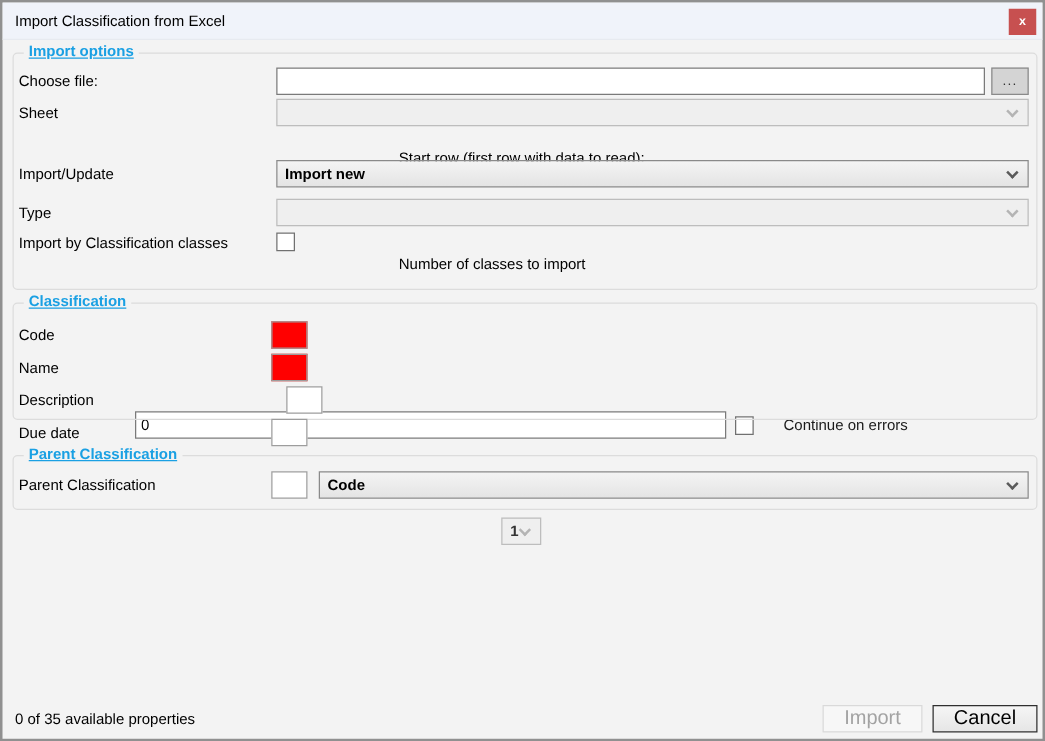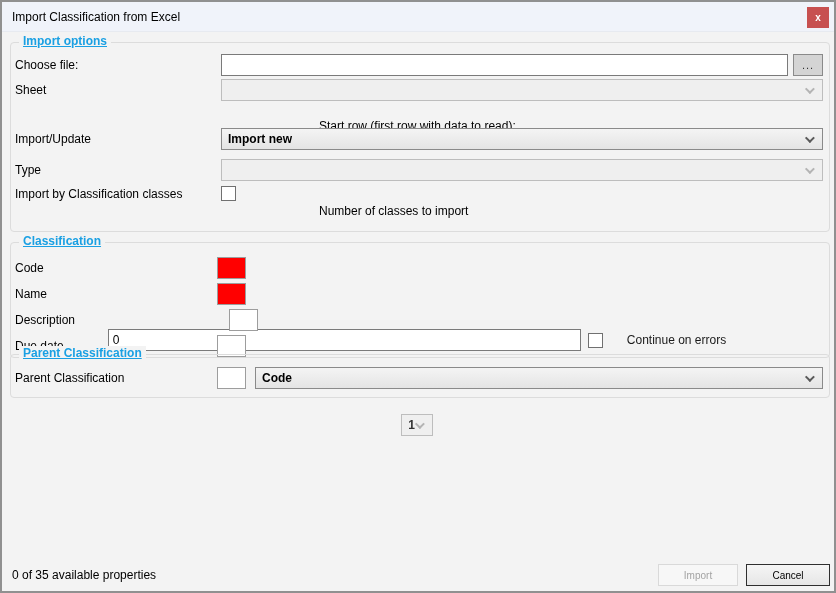--- a/index.html
+++ b/index.html
@@ -46,22 +46,22 @@
   }
   .group-title {
     position: absolute; top: -9px; left: 8px;
     background: #f3f3f3;
     padding: 0 4px;
     color: #1aa0e3;
     font-weight: 700;
     text-decoration: underline;
   }
   #group-import  { top: 40px;  height: 190px; }
-  #group-class   { top: 240px; height: 116px; }
-  #group-parent  { top: 352px; height: 44px; }
+  #group-class   { top: 240px; height: 94px; }
+  #group-parent  { top: 362px; height: 44px; }
 
   .row {
     position: absolute; left: 0; right: 0;
     display: flex; align-items: center;
   }
   .row .lbl {
     width: 210px; flex: 0 0 210px;
     padding-left: 4px;
     color: #000;
   }
@@ -144,21 +144,21 @@
   .status-text {
     position: absolute; left: 10px; bottom: 9px;
     color: #000;
   }
   .footer-buttons {
     position: absolute; right: 4px; bottom: 5px;
     display: flex; gap: 8px;
   }
   .btn {
     height: 22px;
-    font-family: inherit; font-size: 10px;
+    font-family: inherit; font-size: 16px;
     display: flex; align-items: center; justify-content: center;
   }
   .btn-import {
     width: 80px;
     background: #f7f7f7;
     border: 1px solid #d9d9d9;
     color: #a3a3a3;
   }
   .btn-cancel {
     width: 84px;

